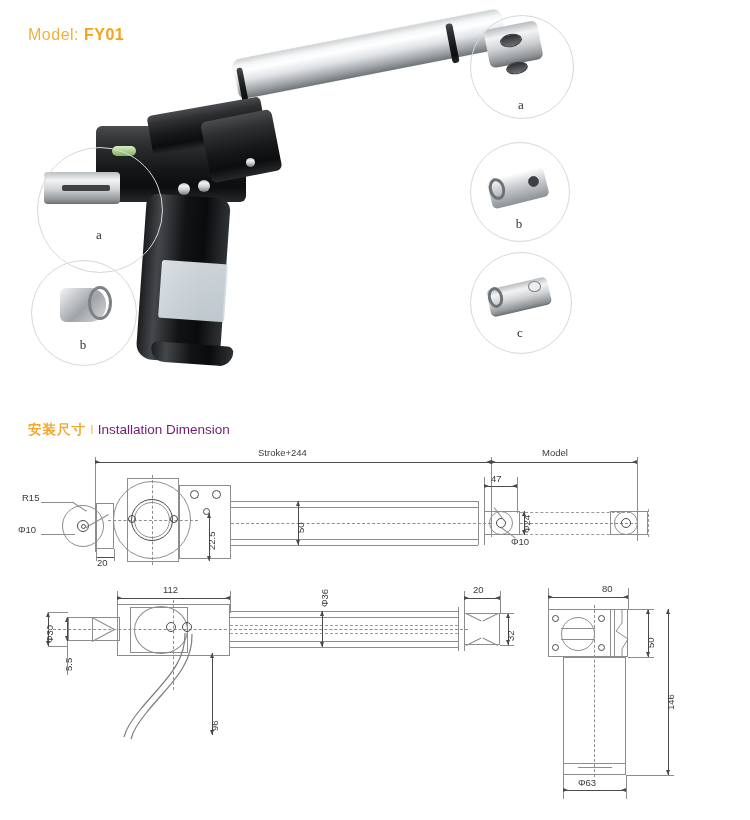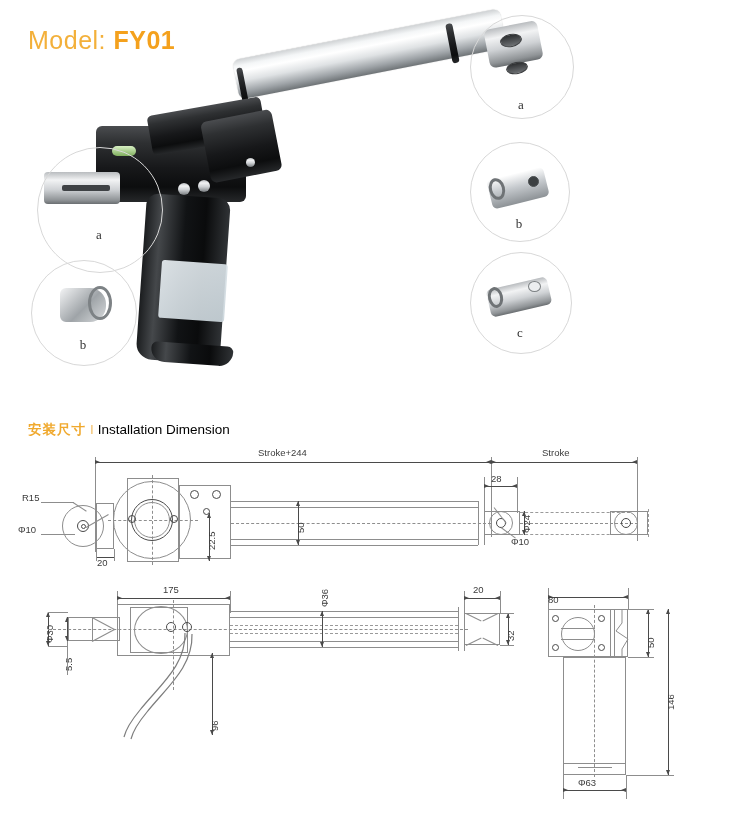--- a/index.html
+++ b/index.html
@@ -5,21 +5,21 @@
   html,body{margin:0;padding:0;}
   body{
     width:750px;height:820px;position:relative;overflow:hidden;
     background:#ffffff;
     font-family:"Liberation Sans","DejaVu Sans",sans-serif;
     color:#333;
   }
   
   #model-title{
     position:absolute;left:28px;top:26px;
-    font-size:25px;letter-spacing:.5px;color:#f3b03a;font-weight:400;
+    font-size:16px;letter-spacing:.5px;color:#f3b03a;font-weight:400;
     white-space:nowrap;
   }
   #model-title .mv{color:#f4a11d;font-weight:700;}
 
   
   #photo-area{position:absolute;left:0;top:0;width:750px;height:400px;}
 
   .callout{
     position:absolute;border:1px solid #d8d8d8;border-radius:50%;
     background:transparent;
@@ -49,21 +49,21 @@
     background:linear-gradient(to bottom,#b9bcbf 0%,#f2f3f4 25%,#cfd2d5 55%,#8f9396 88%,#6a6e71 100%);
   }
 
   
   #dim-heading{
     position:absolute;left:28px;top:421px;font-size:13.5px;white-space:nowrap;
   }
   #dim-heading .cn{color:#f0a92e;font-weight:700;letter-spacing:1px;
      font-family:"DejaVu Sans","Liberation Sans",sans-serif;}
   #dim-heading .sep{color:#f3c06a;padding:0 4px;}
-  #dim-heading .en{color:#000000;font-weight:400;}
+  #dim-heading .en{color:#701a75;font-weight:400;}
 
   
   #drawings{position:absolute;left:0;top:445px;width:750px;height:375px;}
   .ln{position:absolute;background:#4a4a4a;}
   .ln.h{height:1px;}
   .ln.v{width:1px;}
   .ln.thin{background:#8d8d8d;}
   .dash{position:absolute;height:0;border-top:1px dashed #9a9a9a;}
   .dashv{position:absolute;width:0;border-left:1px dashed #9a9a9a;}
   .cl{position:absolute;height:0;border-top:1px dashed #8e8e8e;}
@@ -159,21 +159,21 @@
     <div class="ln h" style="left:95px;top:17px;width:396px;"></div>
     <div class="arrow r" style="left:95px;top:14.5px;"></div>
     <div class="arrow l" style="left:486px;top:14.5px;"></div>
     <div class="dimtxt" style="left:258px;top:2px;">Stroke+244</div>
 
     <div class="ln v thin" style="left:491px;top:12px;height:80px;"></div>
     <div class="ln h" style="left:491px;top:17px;width:146px;"></div>
     <div class="arrow r" style="left:491px;top:14.5px;"></div>
     <div class="arrow l" style="left:632px;top:14.5px;"></div>
     <div class="ln v thin" style="left:637px;top:12px;height:84px;"></div>
-    <div class="dimtxt" style="left:542px;top:2px;">Stroke</div>
+    <div class="dimtxt" style="left:542px;top:2px;">Model</div>
 
     <div class="circ thin" style="left:62px;top:60px;width:42px;height:42px;"></div>
     <div class="circ" style="left:77px;top:75px;width:12px;height:12px;"></div>
     <div class="circ" style="left:80.5px;top:78.5px;width:5px;height:5px;"></div>
     <div class="ln h thin" style="left:41px;top:57px;width:33px;"></div>
     <div class="ln thin" style="left:73px;top:57px;width:16px;height:1px;transform:rotate(33deg);transform-origin:left center;"></div>
     <div class="dimtxt" style="left:22px;top:47px;">R15</div>
     <div class="ln h thin" style="left:41px;top:89px;width:34px;"></div>
     <div class="dimtxt" style="left:18px;top:79px;">Φ10</div>
     <div class="ln thin" style="left:86px;top:82px;width:26px;height:1px;transform:rotate(-30deg);transform-origin:left center;"></div>
@@ -214,21 +214,21 @@
     <div class="ln v" style="left:298px;top:56px;height:44px;"></div>
     <div class="arrow u" style="left:295.5px;top:56px;"></div>
     <div class="arrow d" style="left:295.5px;top:95px;"></div>
     <div class="dimtxt rot" style="left:295px;top:88px;">50</div>
 
     <div class="ln v thin" style="left:484px;top:32px;height:26px;"></div>
     <div class="ln v thin" style="left:517px;top:32px;height:36px;"></div>
     <div class="ln h" style="left:484px;top:41px;width:33px;"></div>
     <div class="arrow r" style="left:484px;top:38.5px;"></div>
     <div class="arrow l" style="left:512px;top:38.5px;"></div>
-    <div class="dimtxt" style="left:491px;top:28px;">28</div>
+    <div class="dimtxt" style="left:491px;top:28px;">47</div>
 
     <div class="rect thin" style="left:484px;top:66px;width:36px;height:24px;"></div>
     <div class="circ thin" style="left:489px;top:66px;width:24px;height:24px;"></div>
     <div class="circ" style="left:496px;top:73px;width:10px;height:10px;"></div>
     <div class="ln thin" style="left:494px;top:62px;width:20px;height:1px;transform:rotate(52deg);transform-origin:left center;"></div>
     <div class="ln thin" style="left:501px;top:82px;width:18px;height:1px;transform:rotate(36deg);transform-origin:left center;"></div>
 
     <div class="ln v" style="left:524px;top:66px;height:24px;"></div>
     <div class="arrow u" style="left:521.5px;top:66px;"></div>
     <div class="arrow d" style="left:521.5px;top:85px;"></div>
@@ -245,21 +245,21 @@
     <div class="dashv" style="left:648px;top:64px;height:28px;"></div>
   </div>
 
   <div>
 
     <div class="ln v thin" style="left:117px;top:146px;height:22px;"></div>
     <div class="ln v thin" style="left:230px;top:146px;height:22px;"></div>
     <div class="ln h" style="left:117px;top:153px;width:113px;"></div>
     <div class="arrow r" style="left:117px;top:150.5px;"></div>
     <div class="arrow l" style="left:225px;top:150.5px;"></div>
-    <div class="dimtxt" style="left:163px;top:139px;">175</div>
+    <div class="dimtxt" style="left:163px;top:139px;">112</div>
 
     <div class="ln v" style="left:48px;top:167px;height:34px;"></div>
     <div class="arrow u" style="left:45.5px;top:167px;"></div>
     <div class="arrow d" style="left:45.5px;top:196px;"></div>
     <div class="dimtxt rot" style="left:44px;top:198px;">Φ30</div>
     <div class="ln h thin" style="left:48px;top:167px;width:20px;"></div>
     <div class="ln h thin" style="left:48px;top:201px;width:20px;"></div>
 
     <div class="ln v" style="left:67px;top:172px;height:24px;"></div>
     <div class="arrow u" style="left:64.5px;top:172px;"></div>
@@ -325,21 +325,21 @@
     <div class="dimtxt rot" style="left:505px;top:196px;">32</div>
   </div>
 
   <div>
 
     <div class="ln v thin" style="left:548px;top:143px;height:22px;"></div>
     <div class="ln v thin" style="left:628px;top:143px;height:22px;"></div>
     <div class="ln h" style="left:548px;top:152px;width:80px;"></div>
     <div class="arrow r" style="left:548px;top:149.5px;"></div>
     <div class="arrow l" style="left:623px;top:149.5px;"></div>
-    <div class="dimtxt" style="left:548px;top:138px;margin-top:11px;">80</div>
+    <div class="dimtxt" style="left:602px;top:138px;">80</div>
 
     <div class="rect thin" style="left:548px;top:164px;width:80px;height:48px;"></div>
     <div class="circ thin" style="left:561px;top:172px;width:34px;height:34px;"></div>
     <div class="ln h thin" style="left:561px;top:183px;width:34px;"></div>
     <div class="ln h thin" style="left:561px;top:194px;width:34px;"></div>
     <div class="circ" style="left:552px;top:170px;width:7px;height:7px;"></div>
     <div class="circ" style="left:598px;top:170px;width:7px;height:7px;"></div>
     <div class="circ" style="left:552px;top:199px;width:7px;height:7px;"></div>
     <div class="circ" style="left:598px;top:199px;width:7px;height:7px;"></div>
     <div class="ln v thin" style="left:610px;top:164px;height:48px;"></div>

